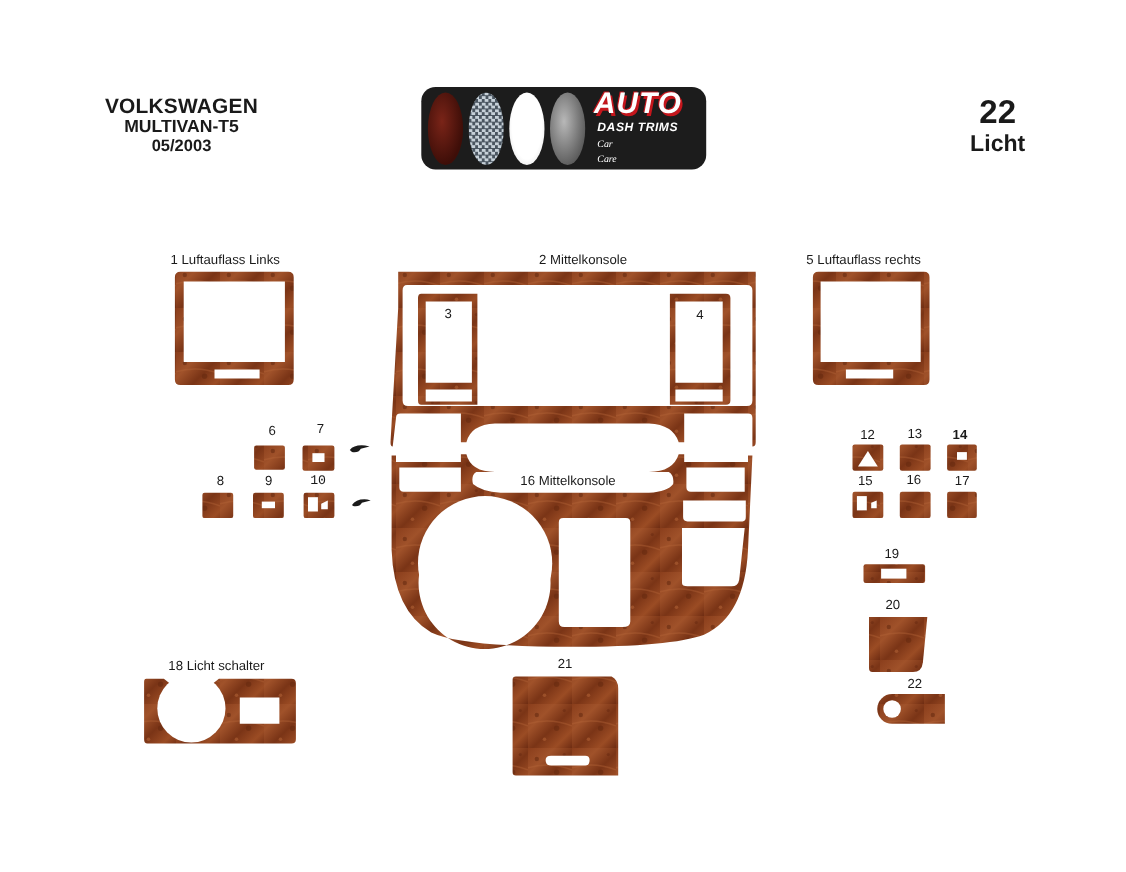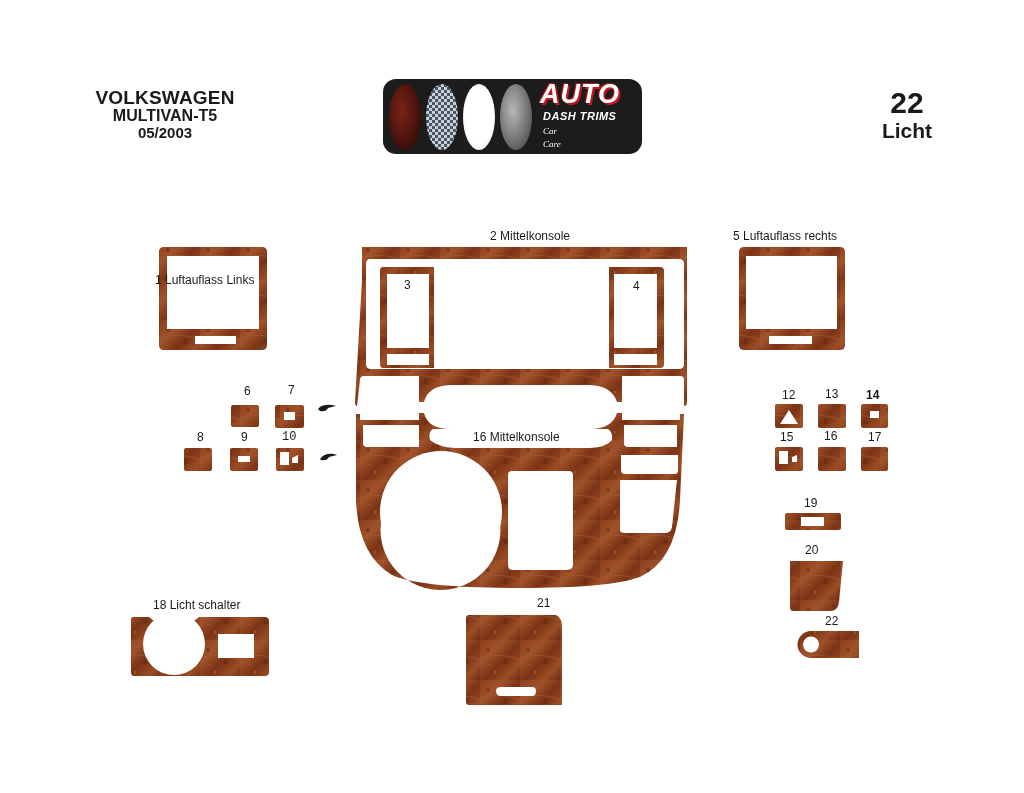--- a/index.html
+++ b/index.html
@@ -159,34 +159,34 @@
       M218 634 V658 H254 V634 Z"></path>
     <circle cx="174" cy="644" r="31" fill="#fff"></circle>
   </g>
 
   <g>
     <path fill="url(#burl)" fill-rule="evenodd" d="M469 615 H556 Q562 618 562 626 V705 H469 Q466 705 466 702 V618 Q466 615 469 615 Z
       M501 687 Q496 687 496 691 Q496 696 501 696 H532 Q536 696 536 691 Q536 687 532 687 Z"></path>
   </g>
 </svg>
 
-<div class="lbl" style="left:155px; top:229px;margin-top:44px;">1  Luftauflass Links</div>
+<div class="lbl" style="left:155px; top:229px;">1  Luftauflass Links</div>
 <div class="lbl" style="left:490px; top:229px;">2  Mittelkonsole</div>
 <div class="lbl" style="left:404px; top:278px;">3</div>
 <div class="lbl" style="left:633px; top:279px;">4</div>
 <div class="lbl" style="left:733px; top:229px;">5  Luftauflass rechts</div>
 <div class="lbl" style="left:244px; top:384px;">6</div>
 <div class="lbl" style="left:288px; top:383px;">7</div>
 <div class="lbl" style="left:197px; top:430px;">8</div>
 <div class="lbl" style="left:241px; top:430px;">9</div>
 <div class="lbl" style="left:282px; top:430px;font-family:Liberation Mono, monospace;">10</div>
 <div class="lbl" style="left:473px; top:430px;">16  Mittelkonsole</div>
 <div class="lbl" style="left:782px; top:388px;">12</div>
 <div class="lbl" style="left:825px; top:387px;">13</div>
 <div class="lbl" style="left:866px; top:388px;font-weight:bold;">14</div>
 <div class="lbl" style="left:780px; top:430px;">15</div>
 <div class="lbl" style="left:824px; top:429px;">16</div>
 <div class="lbl" style="left:868px; top:430px;">17</div>
 <div class="lbl" style="left:153px; top:598px;">18  Licht schalter</div>
 <div class="lbl" style="left:804px; top:496px;">19</div>
 <div class="lbl" style="left:805px; top:543px;">20</div>
-<div class="lbl" style="left:507px; top:596px;margin-left:30px;">21</div>
+<div class="lbl" style="left:507px; top:596px;">21</div>
 <div class="lbl" style="left:825px; top:614px;">22</div>
 
 </body></html>

